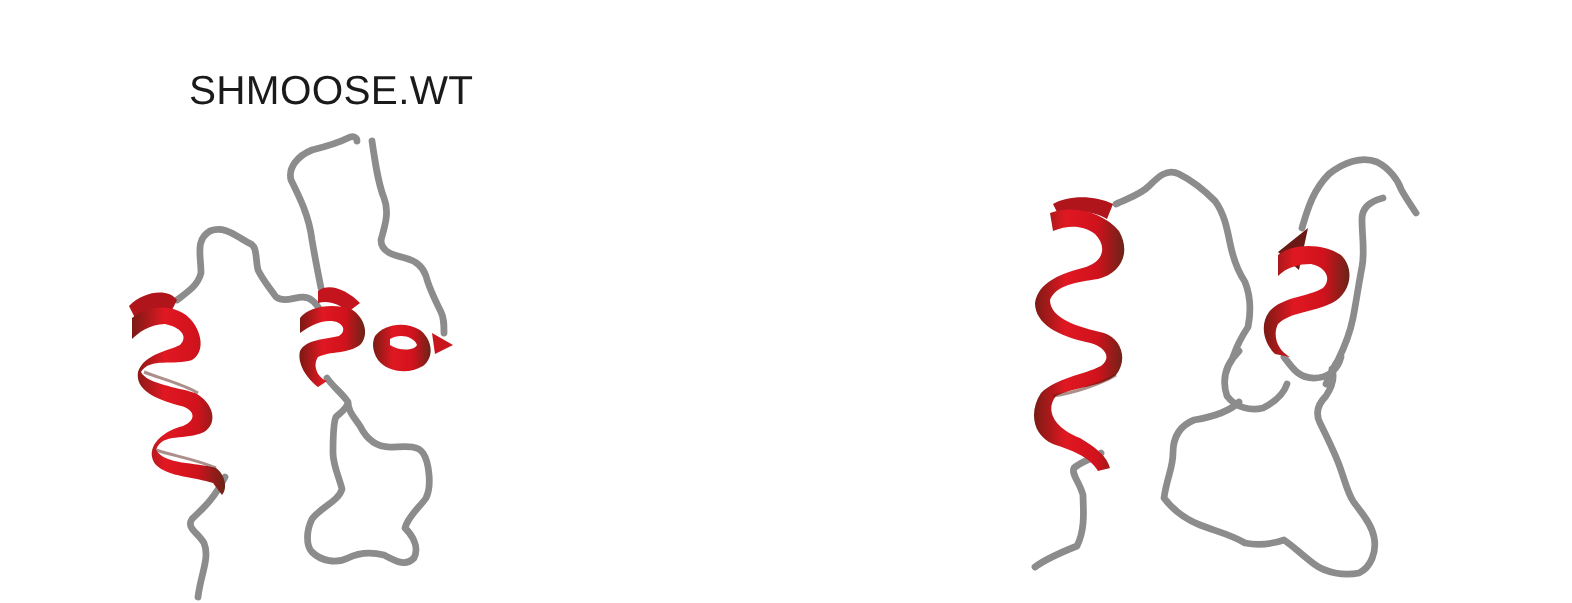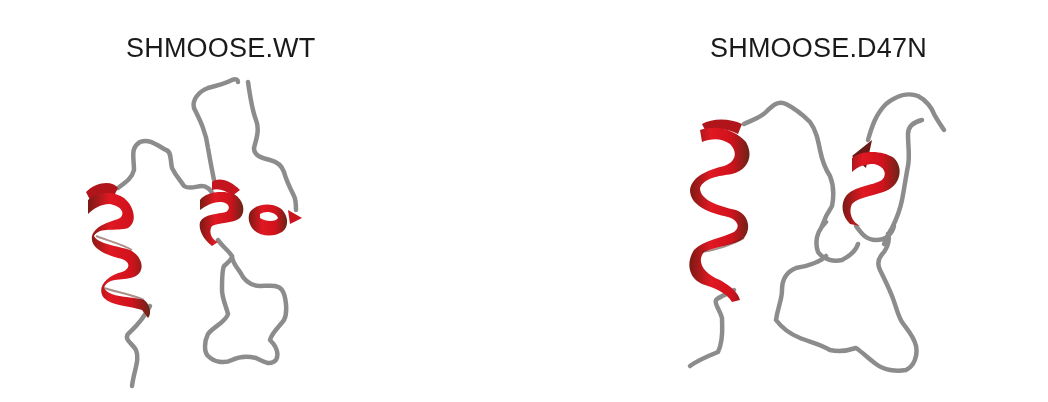--- a/index.html
+++ b/index.html
@@ -1,18 +1,18 @@
 <!DOCTYPE html>
 <html><head>
   <meta charset="utf-8">
   <style>
     html, body { margin: 0; padding: 0; background: #ffffff; }
     body { width: 1048px; height: 402px; position: relative; overflow: hidden;
            font-family: "Liberation Sans", sans-serif; }
-    .panel { position: absolute; top: 0; height: 370px; }
+    .panel { position: absolute; top: 12px; height: 370px; }
     .title { position: absolute; color: #1a1a1a; font-size: 27px; white-space: nowrap; letter-spacing: 0.2px; }
     .subtitle { position: absolute; font-size: 17px; white-space: nowrap; }
     svg { position: absolute; left: 0; top: 0; }
   </style>
 </head>
 <body>
 
 <div class="panel" style="left:0; width:520px;">
   <div class="title" style="left:126px; top:33px;">SHMOOSE.WT</div>
 
@@ -51,21 +51,20 @@
     </g>
     <g>
       <path d="M250,212 C256,204 270,202 280,208 C288,214 290,226 282,232 C272,238 258,236 252,228 C248,222 248,216 250,212 Z" fill="url(#hx)"></path>
       <path d="M260,214 C266,210 276,212 278,218 C276,222 266,222 260,218 Z" fill="#ffffff"></path>
       <path d="M288,210 L302,218 L290,224 Z" fill="#c8141c"></path>
     </g>
   </svg>
 </div>
 
 <div class="panel" style="left:520px; width:528px;">
-  <div class="title" style="left:190px; top:33px;">SHMOOSE.D47N</div>
 
   <svg width="528" height="402" viewBox="520 0 528 402">
     <defs>
       <linearGradient id="hx2" x1="0" y1="0" x2="1" y2="0">
         <stop offset="0" stop-color="#7a1a14"></stop>
         <stop offset="0.35" stop-color="#e01822"></stop>
         <stop offset="0.7" stop-color="#d0121c"></stop>
         <stop offset="1" stop-color="#6a2418"></stop>
       </linearGradient>
     </defs>

